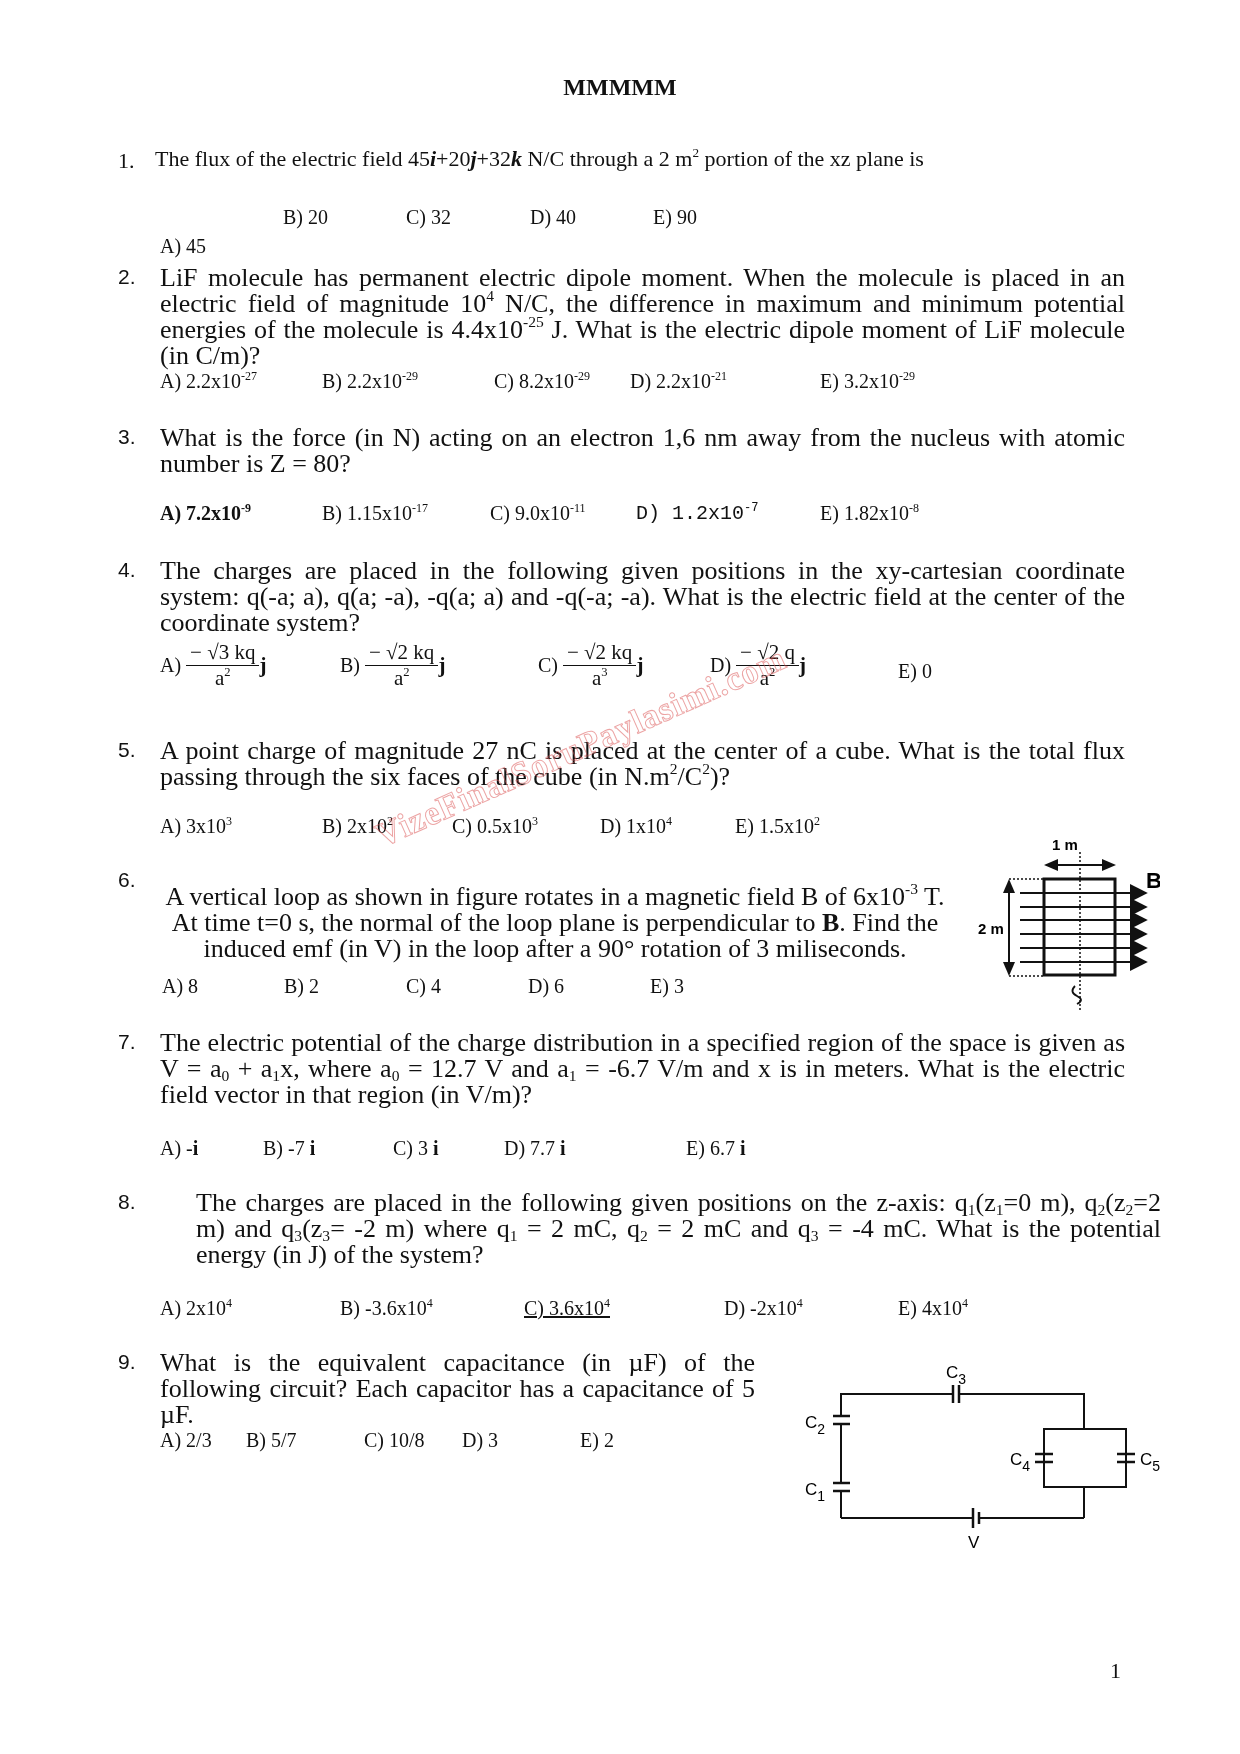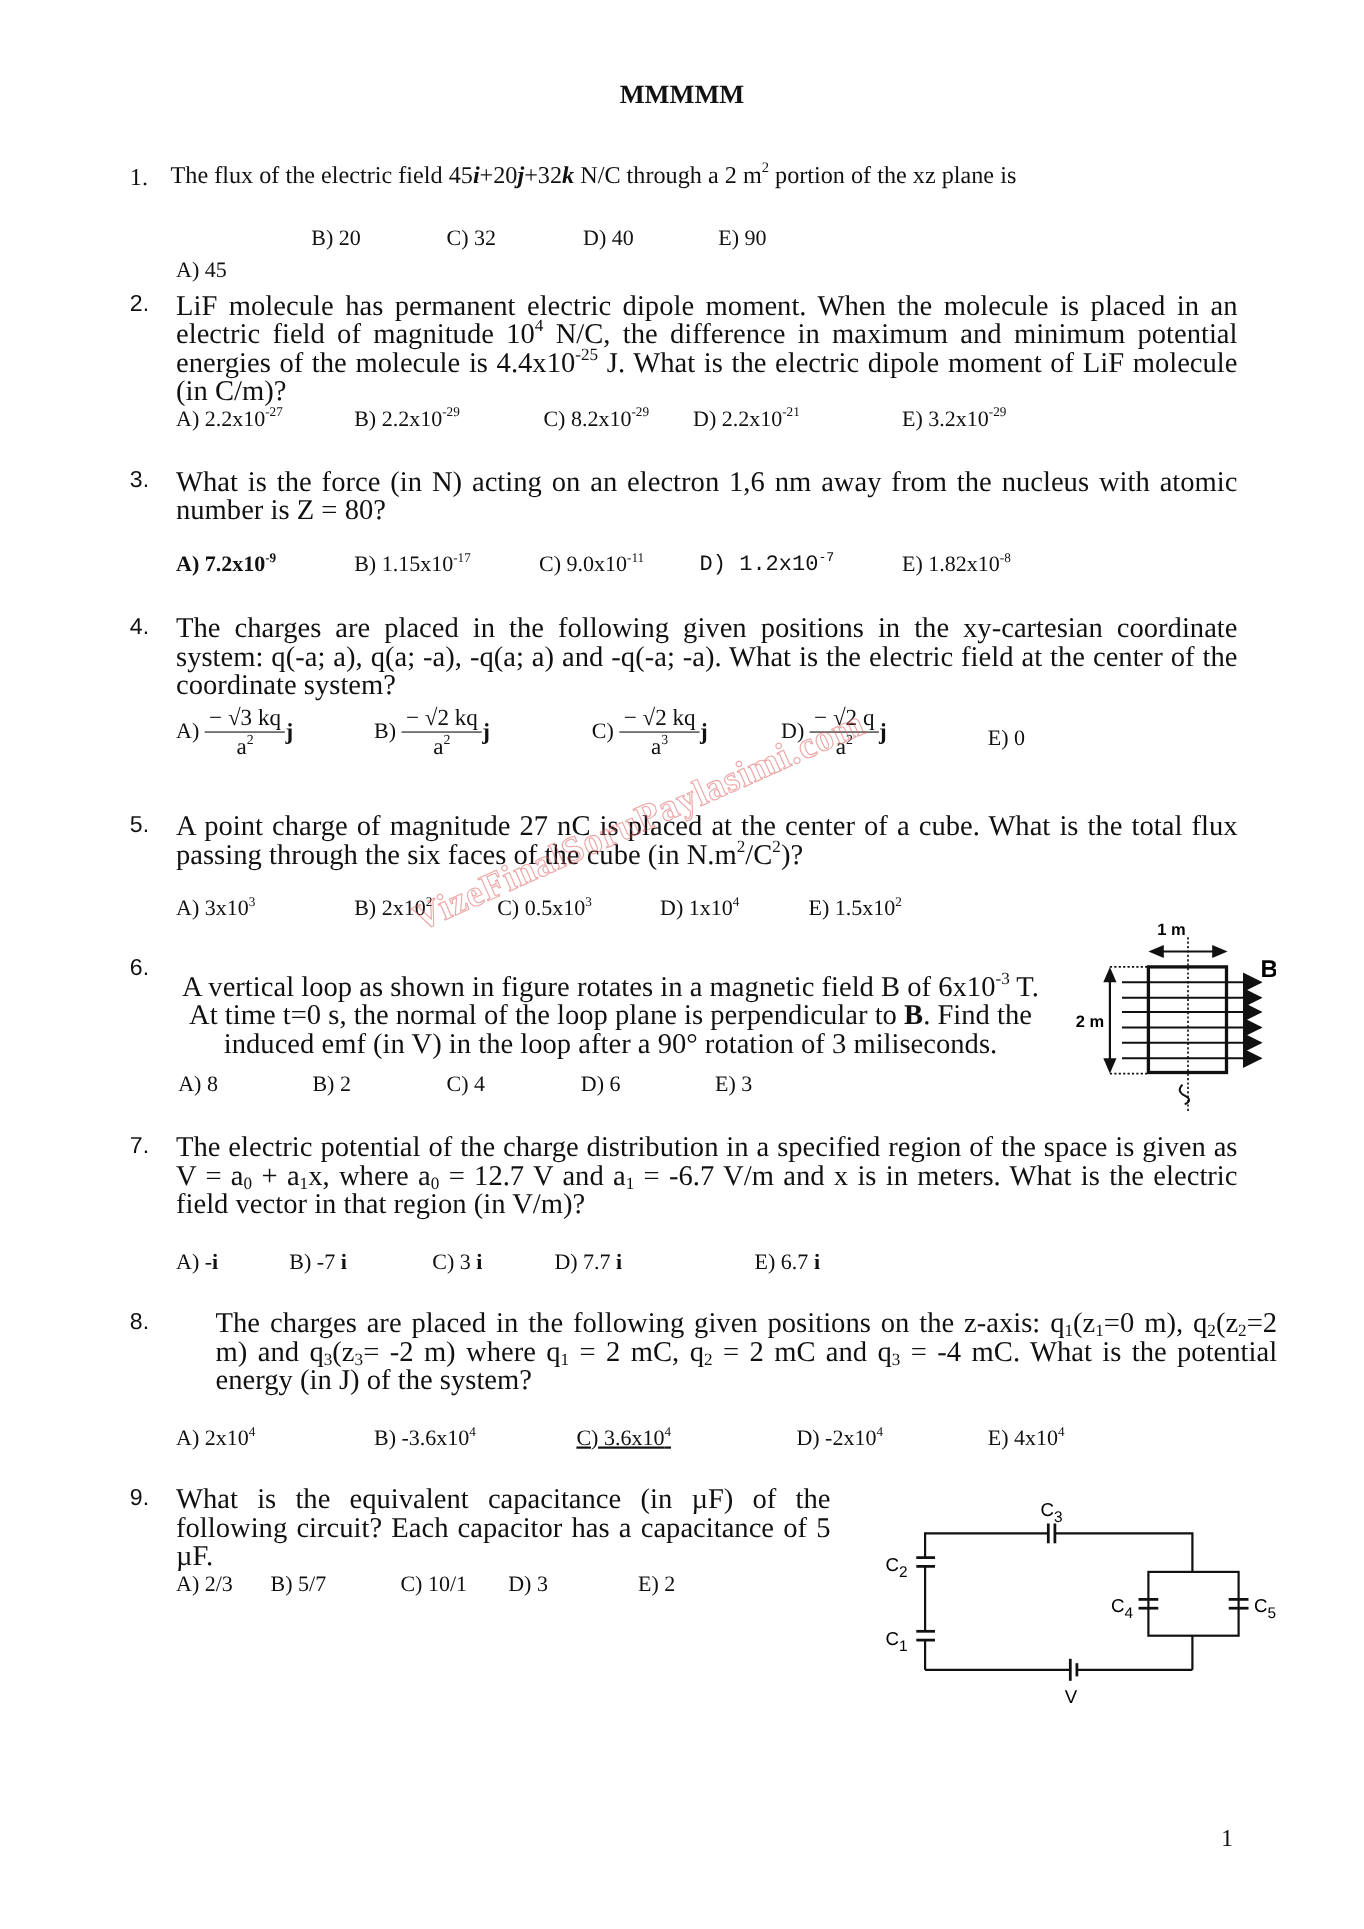--- a/index.html
+++ b/index.html
@@ -151,21 +151,21 @@
 <div class="abs opt" style="left:160px;top:1297px;"><span>A) 2x10</span><sup>4</sup></div>
 <div class="abs opt" style="left:340px;top:1297px;font-family:Liberation Serif, serif;"><span>B) -3.6x10</span><sup>4</sup></div>
 <div class="abs opt" style="left:524px;top:1297px;text-decoration:underline;"><span>C) 3.6x10</span><sup>4</sup></div>
 <div class="abs opt" style="left:724px;top:1297px;"><span>D) -2x10</span><sup>4</sup></div>
 <div class="abs opt" style="left:898px;top:1297px;"><span>E) 4x10</span><sup>4</sup></div>
 
 <div class="abs qnum-sans" style="left:118px;top:1350px;">9.</div>
 <div class="abs q" style="left:160px;top:1350px;width:595px;">What is the equivalent capacitance (in µF) of the following circuit? Each capacitor has a capacitance of 5 µF.</div>
 <div class="abs opt" style="left:160px;top:1429px;">A) 2/3</div>
 <div class="abs opt" style="left:246px;top:1429px;">B) 5/7</div>
-<div class="abs opt" style="left:364px;top:1429px;">C) 10/1</div>
+<div class="abs opt" style="left:364px;top:1429px;">C) 10/8</div>
 <div class="abs opt" style="left:462px;top:1429px;">D) 3</div>
 <div class="abs opt" style="left:580px;top:1429px;">E) 2</div>
 
 <svg class="abs" style="left:790px;top:1350px;" width="380" height="200">
   <g stroke="#111" stroke-width="2" fill="none">
 
     <polyline points="51,66 51,44 163,44"></polyline>
     <line x1="51" y1="74" x2="51" y2="133"></line>
     <line x1="51" y1="141" x2="51" y2="168"></line>
 

